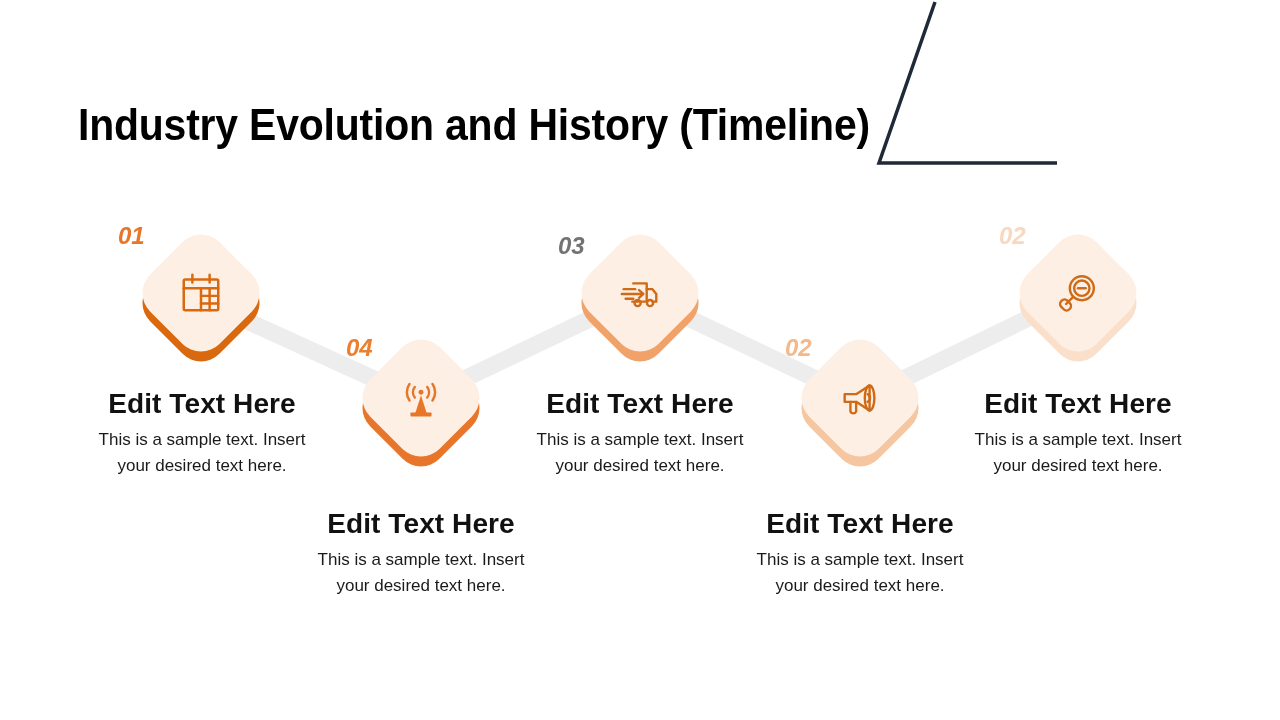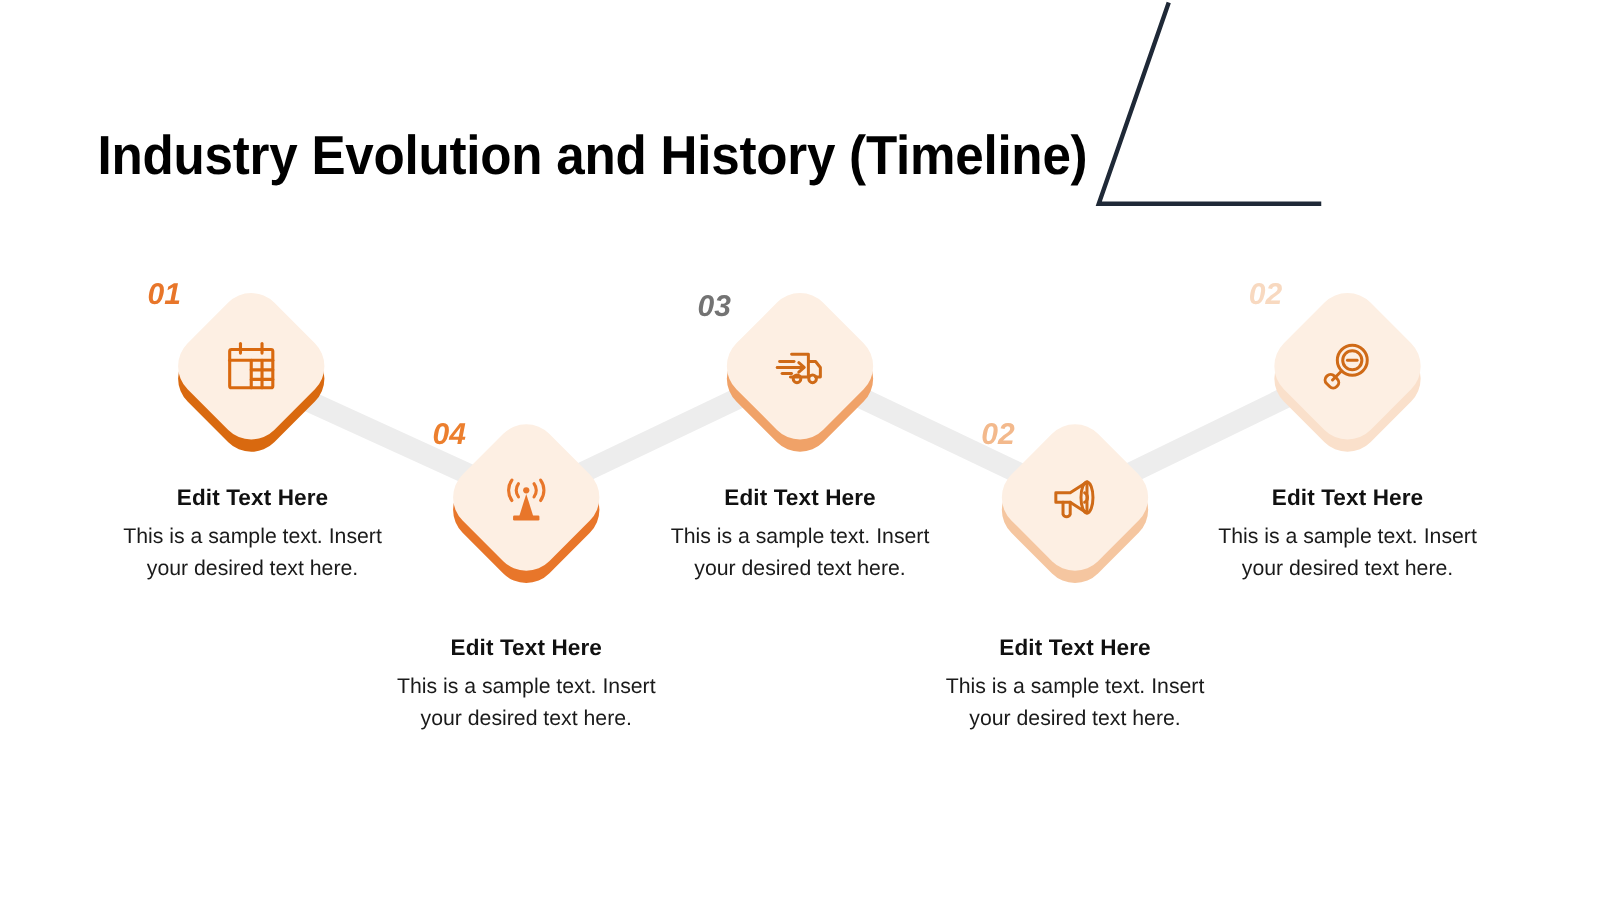--- a/index.html
+++ b/index.html
@@ -99,21 +99,21 @@
     user-select: none;
   }
 
   
   .caption {
     position: absolute;
     width: 232px;
     text-align: center;
   }
   .caption-title {
-    font-size: 18px;
+    font-size: 28px;
     font-weight: bold;
     color: #111111;
     margin-bottom: 7px;
     letter-spacing: 0.1px;
   }
   .caption-body {
     font-size: 17px;
     color: #1a1a1a;
     line-height: 1.52;
   }

